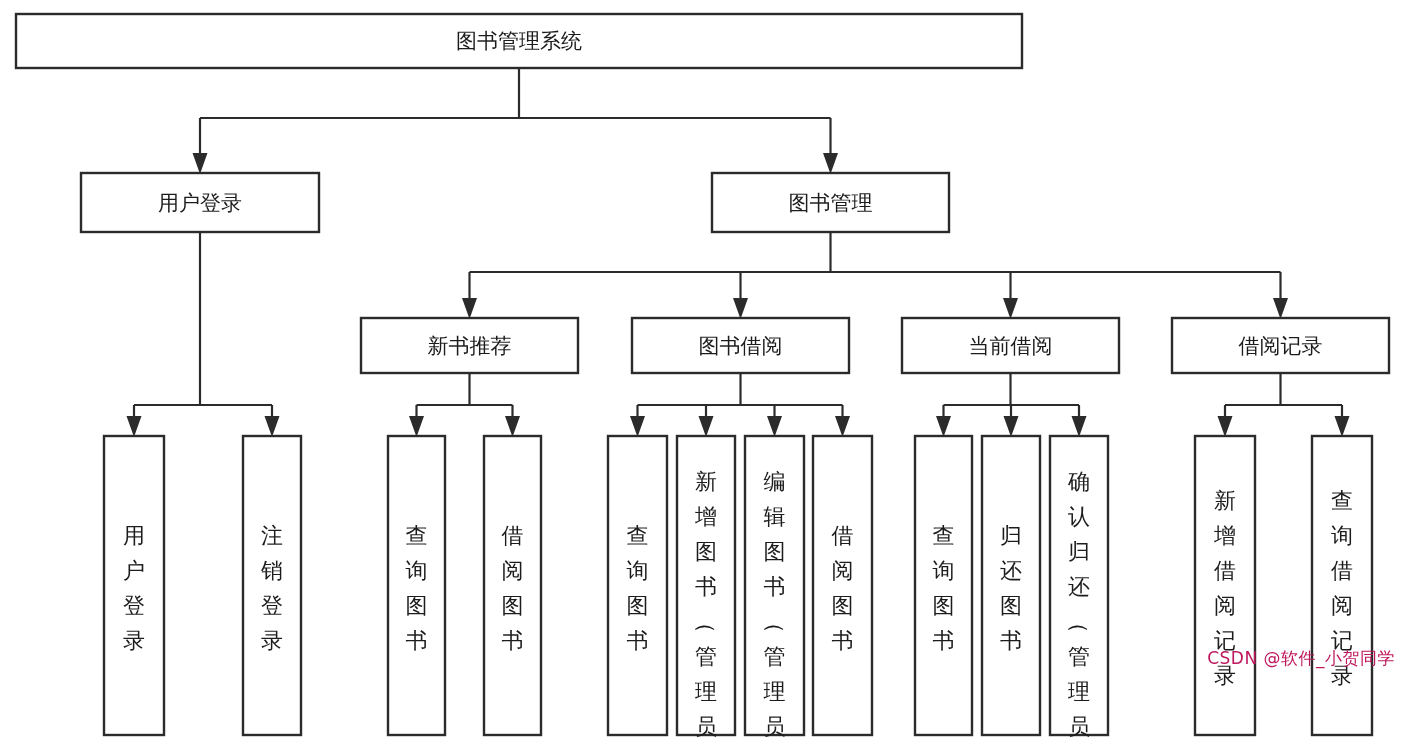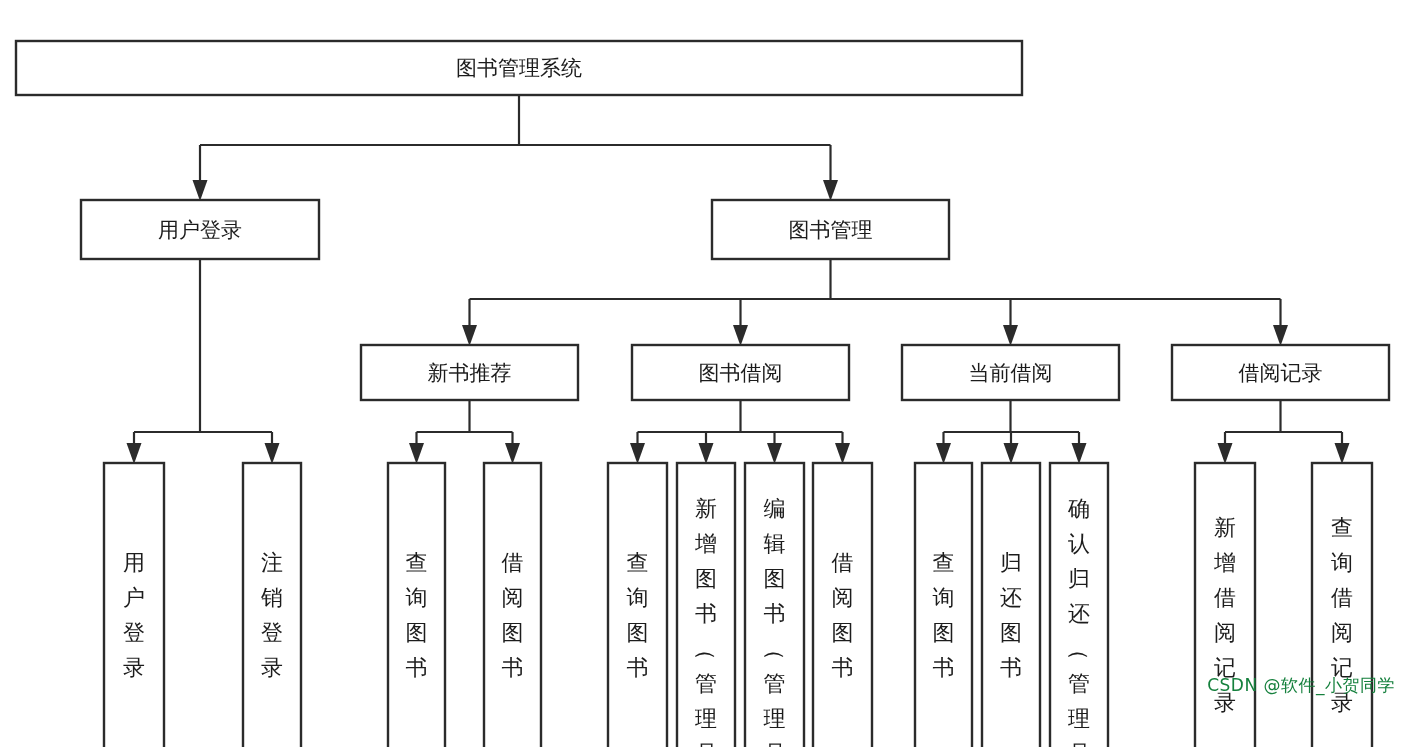--- a/index.html
+++ b/index.html
@@ -12,21 +12,20 @@
     width: 1405px;
     height: 747px;
     font-family: "DejaVu Sans", "Liberation Sans", sans-serif;
     overflow: hidden;
   }
   #diagram-root {
     position: relative;
     width: 1405px;
     height: 675px;
     background: #ffffff;
-    margin-top: 27px;
   }
   svg#tree-svg {
     position: absolute;
     left: 0;
     top: 0;
     width: 1405px;
     height: 747px;
     display: block;
   }
   .node-rect {
@@ -57,21 +56,21 @@
     font-family: "DejaVu Sans", "Liberation Sans", sans-serif;
     font-size: 22px;
     text-anchor: middle;
   }
   #watermark {
     position: absolute;
     right: 10px;
     bottom: 5px;
     font-family: "DejaVu Sans", "Liberation Sans", sans-serif;
     font-size: 17px;
-    color: #15803d;
+    color: #be185d;
     letter-spacing: 0.5px;
     white-space: nowrap;
     pointer-events: none;
   }
 </style>
 </head>
 <body>
 
 <div id="diagram-root">
   <svg id="tree-svg" viewBox="0 0 1405 747">

